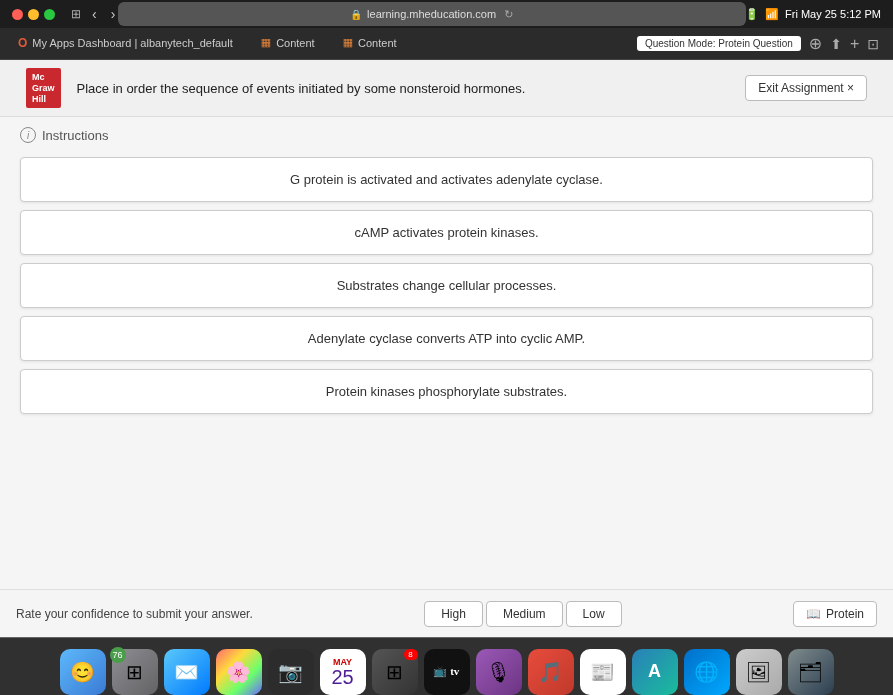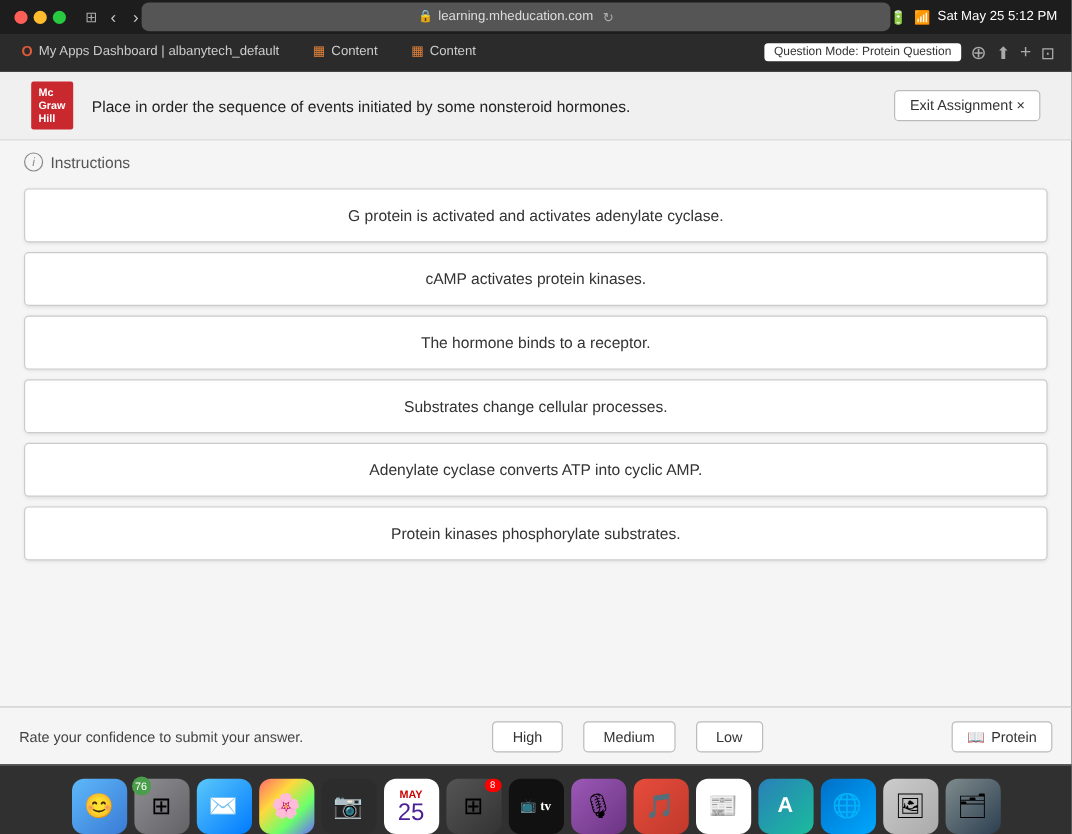--- a/index.html
+++ b/index.html
@@ -168,21 +168,21 @@
       align-items: center;
       justify-content: space-between;
       height: 48px;
     }
     .confidence-label {
       font-size: 12px;
       color: #444;
     }
     .confidence-buttons {
       display: flex;
-      gap: 17px;
+      gap: 3px;
       align-items: center;
     }
     .conf-btn {
       border: 1px solid #bbb;
       background: #fff;
       border-radius: 4px;
       padding: 5px 16px;
       font-size: 12px;
       cursor: pointer;
       color: #333;
@@ -278,21 +278,21 @@
     <span class="nav-btn">›</span>
   </div>
   <div class="address-bar">
     <span class="lock-icon">🔒</span>
     <span>learning.mheducation.com</span>
     <span style="margin-left:4px;color:#aaa;">↻</span>
   </div>
   <div class="menubar-right">
     <span>🔋</span>
     <span>📶</span>
-    <span>Sat May 25  5:12 PM</span>
+    <span>Fri May 25  5:12 PM</span>
   </div>
 </div>
 
 <div class="tab-bar">
   <div class="tab-item">
     <span style="color:#e05a3a; font-weight:bold; font-size:12px;">O</span>
     <span>My Apps Dashboard | albanytech_default</span>
   </div>
   <div class="tab-item">
     <span style="color:#e0823a;">▦</span>
@@ -330,23 +330,20 @@
   </div>
 
   <div class="drag-items-container">
     <div class="drag-item">
       <span>G protein is activated and activates adenylate cyclase.</span>
     </div>
     <div class="drag-item">
       <span>cAMP activates protein kinases.</span>
     </div>
     <div class="drag-item">
-      <span>The hormone binds to a receptor.</span>
-    </div>
-    <div class="drag-item">
       <span>Substrates change cellular processes.</span>
     </div>
     <div class="drag-item">
       <span>Adenylate cyclase converts ATP into cyclic AMP.</span>
     </div>
     <div class="drag-item">
       <span>Protein kinases phosphorylate substrates.</span>
     </div>
   </div>
 </div>

